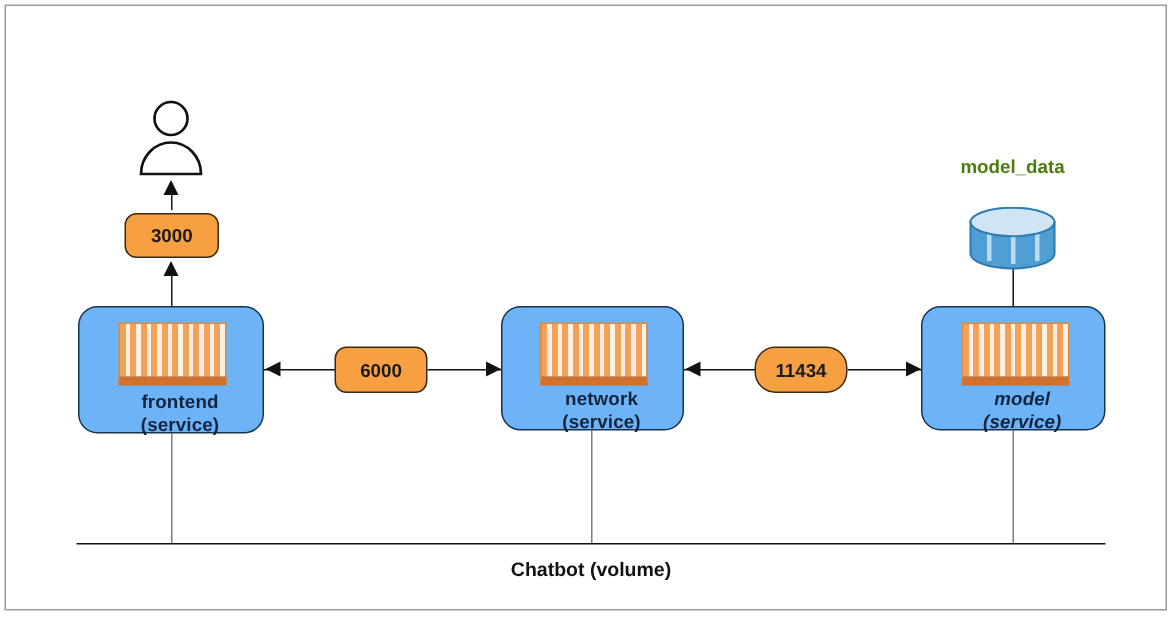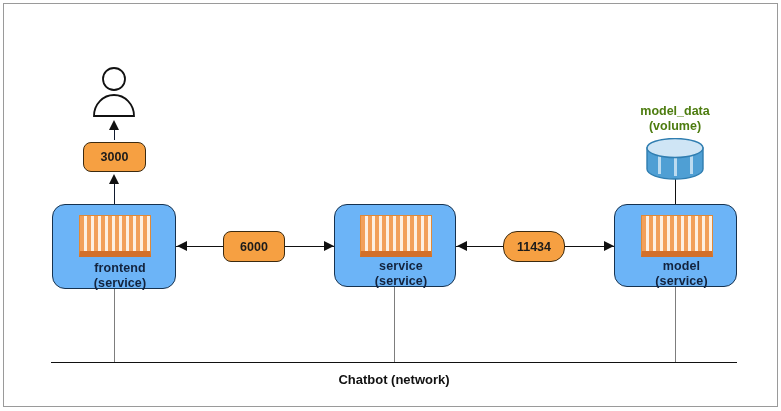--- a/index.html
+++ b/index.html
@@ -185,46 +185,45 @@
     <div class="port" style="left:219px; top:227px; width:62px; height:31px;">
       <span>6000</span>
     </div>
 
     <div class="hline" style="left:281px; top:242px; width:49px;"></div>
     <div class="arrow right" style="left:320px; top:236.5px;"></div>
 
     <div class="service" style="left:330px; top:200px; width:122px; height:83px;">
       <div class="container-icon" style="left:25px; top:10px; width:72px; height:42px;"></div>
       <div class="label" style="top:54px;">
-        <span>service</span>
+        <span>network</span>
         <span class="l2">(service)</span>
       </div>
     </div>
 
     <div class="hline" style="left:452px; top:242px; width:48px;"></div>
     <div class="arrow left" style="left:453px; top:236.5px;"></div>
 
     <div class="port" style="left:499px; top:227px; width:62px; height:31px;border-radius:14px;">
       <span>11434</span>
     </div>
 
     <div class="hline" style="left:561px; top:242px; width:49px;"></div>
     <div class="arrow right" style="left:600px; top:236.5px;"></div>
 
     <div class="service" style="left:610px; top:200px; width:123px; height:83px;">
       <div class="container-icon" style="left:26px; top:10px; width:72px; height:42px;"></div>
-      <div class="label" style="top:54px;">
+      <div class="label" style="top:54px;font-style:italic;">
         <span>model</span>
         <span class="l2">(service)</span>
       </div>
     </div>
 
     <div class="volume-label" style="left:601px; top:100px; width:140px;">
       <span>model_data</span>
-      <span class="l2">(volume)</span>
     </div>
 
     <div class="volume" style="left:641px; top:134px; width:60px; height:42px;">
       <svg width="60" height="42" viewBox="0 0 60 42">
 
         <path d="M2,10 L2,31 A28,10 0 0 0 58,31 L58,10 Z" fill="#4f9fd4" stroke="#2f7db0" stroke-width="1.4"></path>
 
         <rect x="13" y="12" width="3" height="24" fill="#cfe5f5" opacity="0.85"></rect>
         <rect x="29" y="13" width="3" height="25" fill="#cfe5f5" opacity="0.85"></rect>
         <rect x="45" y="12" width="3" height="24" fill="#cfe5f5" opacity="0.85"></rect>
@@ -234,16 +233,16 @@
     </div>
 
     <div class="vline" style="left:671px; top:172px; height:29px;"></div>
 
     <div class="vline gray" style="left:110px; top:285px; height:73px;"></div>
     <div class="vline gray" style="left:390px; top:283px; height:75px;"></div>
     <div class="vline gray" style="left:671px; top:283px; height:75px;"></div>
 
     <div class="network-line" style="left:47px; top:358px; width:686px;"></div>
 
-    <div class="network-label" style="left:240px; top:368px; width:300px;">Chatbot (network)</div>
+    <div class="network-label" style="left:240px; top:368px; width:300px;">Chatbot (volume)</div>
 
   </div>
 </div>
 
 </body></html>

